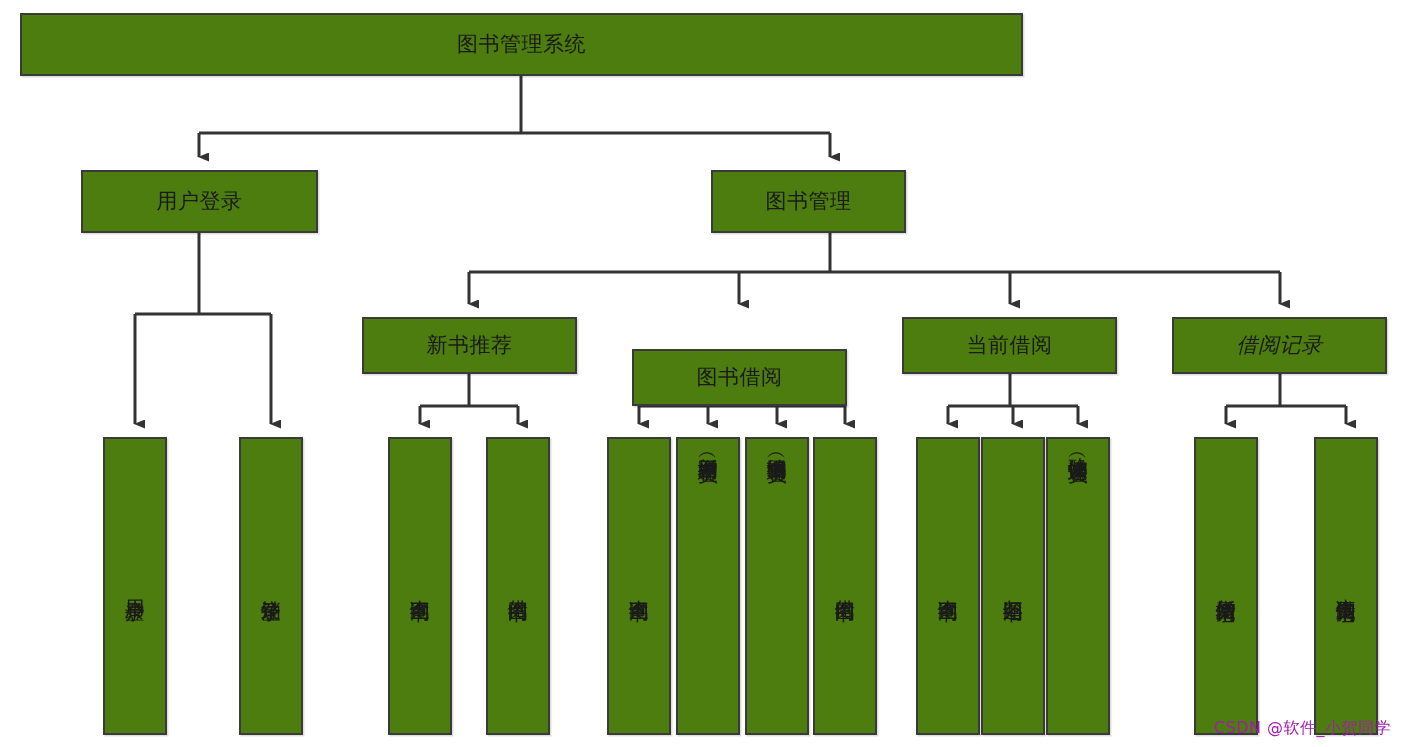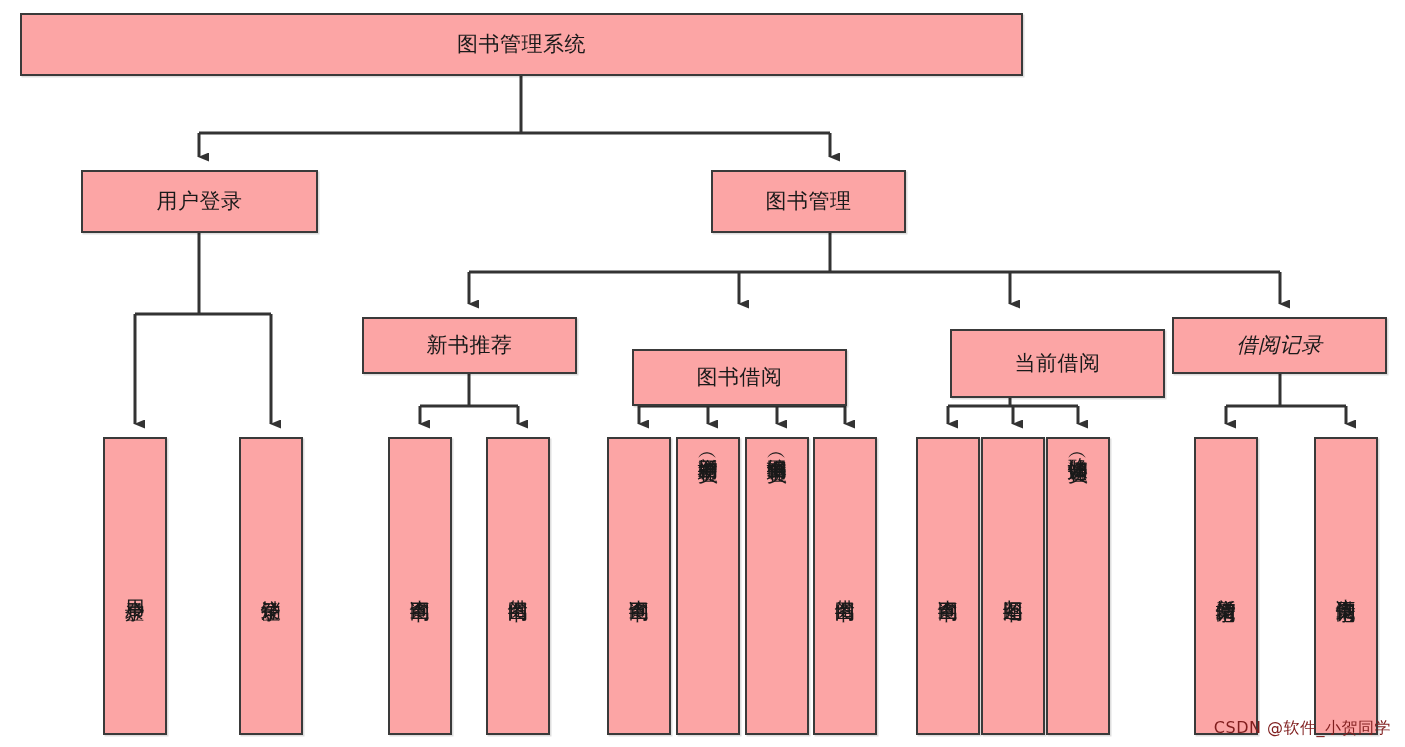--- a/index.html
+++ b/index.html
@@ -23,21 +23,21 @@
     position: absolute;
     left: 0;
     top: 0;
     width: 1405px;
     height: 747px;
     pointer-events: none;
   }
   .node {
     position: absolute;
     box-sizing: border-box;
-    background: #fca5a5;
+    background: #4d7c0f;
     border: 2.5px solid #3a3a3a;
     display: flex;
     align-items: center;
     justify-content: center;
     box-shadow: 1.5px 1.5px 0 rgba(0,0,0,0.13);
   }
   .node .label {
     color: #1a1a1a;
     font-size: 21px;
     line-height: 1.08;
@@ -59,21 +59,21 @@
   }
   .node.vertical.centered {
     align-items: center;
     padding-top: 0;
   }
   .watermark {
     position: absolute;
     right: 14px;
     bottom: 8px;
     font-size: 16px;
-    color: #7f1d1d;
+    color: #a21caf;
     letter-spacing: 0.5px;
     white-space: nowrap;
     user-select: none;
   }
 </style>
 </head>
 <body>
 
 <div id="diagram-root">
 
@@ -137,21 +137,21 @@
   <div class="node" style="left:711px; top:170px; width:195px; height:63px;">
     <span class="label">图书管理</span>
   </div>
 
   <div class="node" style="left:362px; top:317px; width:215px; height:57px;">
     <span class="label">新书推荐</span>
   </div>
   <div class="node" style="left:632px; top:317px; width:215px; height:57px;margin-top:32px;">
     <span class="label">图书借阅</span>
   </div>
-  <div class="node" style="left:902px; top:329px; width:215px; height:69px;margin-left:48px;">
+  <div class="node" style="left:902px; top:317px; width:215px; height:57px;">
     <span class="label">当前借阅</span>
   </div>
   <div class="node" style="left:1172px; top:317px; width:215px; height:57px;font-style:italic;">
     <span class="label">借阅记录</span>
   </div>
 
   <div class="node vertical centered" style="left:103px; top:437px; width:64px; height:298px;">
     <span class="label">用户登录</span>
   </div>
   <div class="node vertical centered" style="left:239px; top:437px; width:64px; height:298px;">

